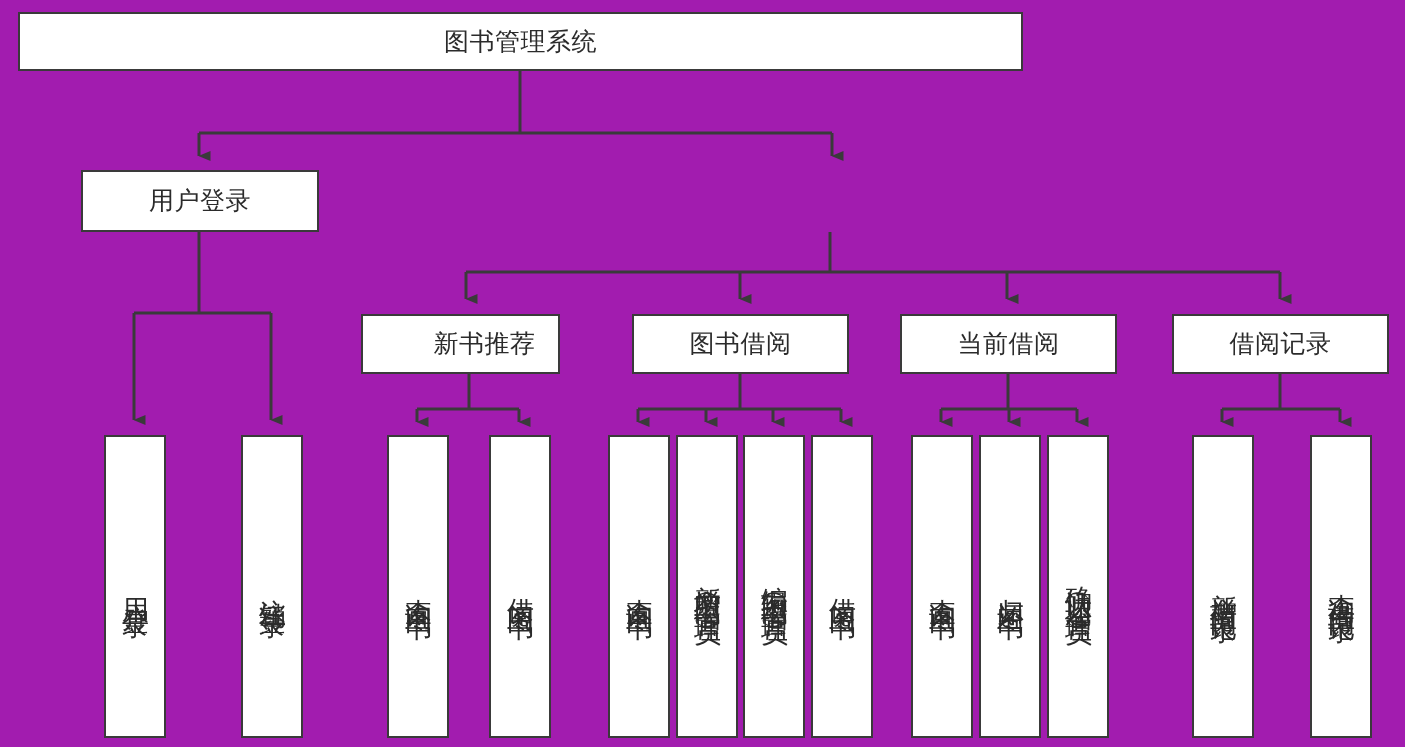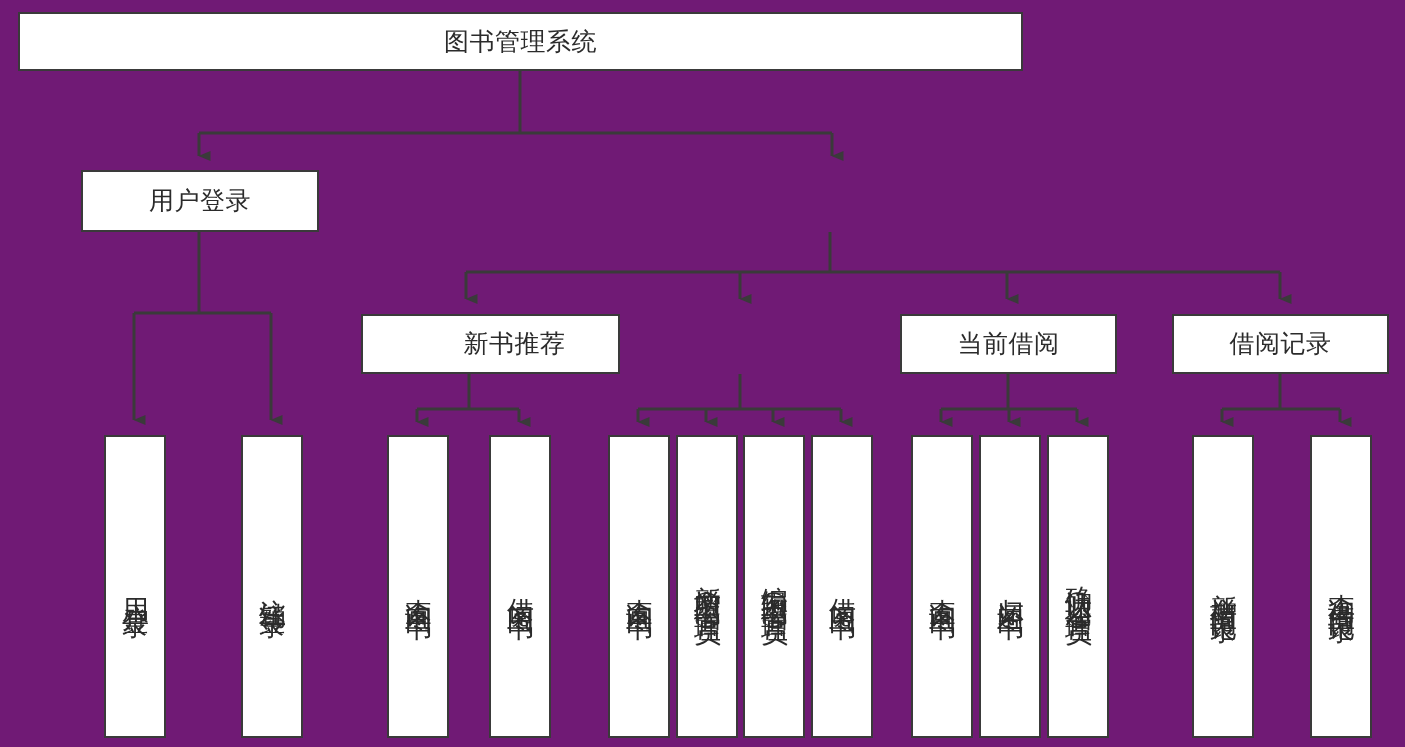--- a/index.html
+++ b/index.html
@@ -7,21 +7,21 @@
     padding: 0;
     background: #ffffff;
   }
   body {
     font-family: "Liberation Sans", "DejaVu Sans", sans-serif;
   }
   #canvas {
     position: relative;
     width: 1405px;
     height: 747px;
-    background: #701a75;
+    background: #a21caf;
     overflow: hidden;
   }
   #wires {
     position: absolute;
     left: 0;
     top: 0;
     width: 1405px;
     height: 747px;
     pointer-events: none;
   }
@@ -127,22 +127,25 @@
   </svg>
 
   <div class="node horiz root" style="left:18px; top:12px; width:1005px; height:59px;">
     <span class="label">图书管理系统</span>
   </div>
 
   <div class="node horiz" style="left:81px; top:170px; width:238px; height:62px;">
     <span class="label">用户登录</span>
   </div>
 
-  <div class="node horiz" style="left:361px; top:314px; width:259px; height:60px;padding-left:48px;">
+  <div class="node horiz" style="left:361px; top:314px; width:199px; height:60px;padding-left:48px;">
     <span class="label">新书推荐</span>
+  </div>
+  <div class="node horiz" style="left:632px; top:314px; width:217px; height:60px;">
+    <span class="label">图书借阅</span>
   </div>
   <div class="node horiz" style="left:900px; top:314px; width:217px; height:60px;">
     <span class="label">当前借阅</span>
   </div>
   <div class="node horiz" style="left:1172px; top:314px; width:217px; height:60px;">
     <span class="label">借阅记录</span>
   </div>
 
   <div class="node vert" style="left:104px; top:435px; width:62px; height:303px;">
     <span class="label">用户登录</span>

